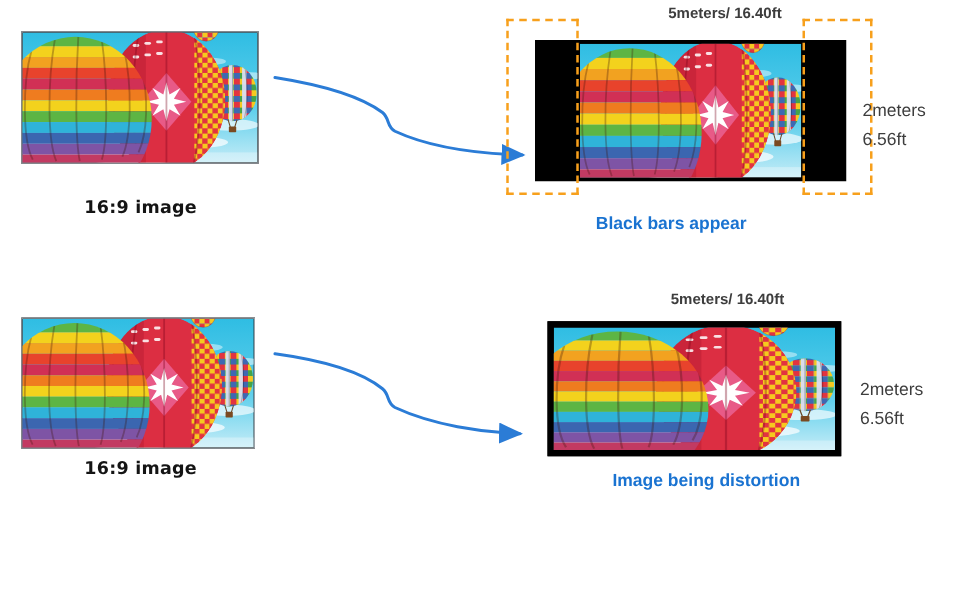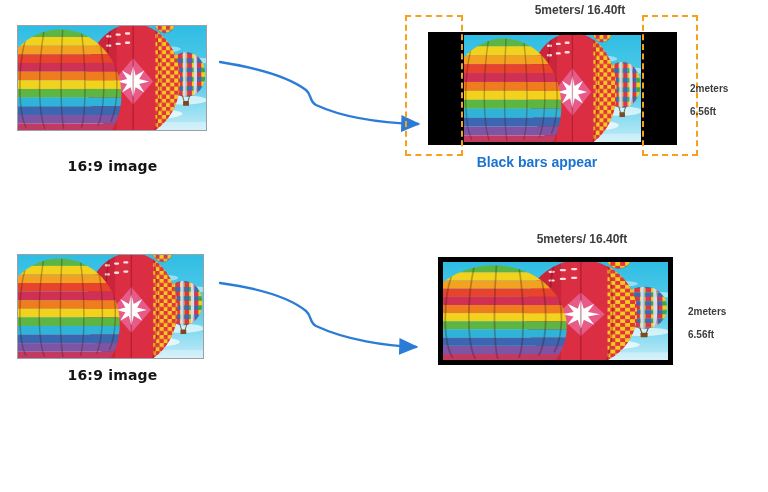--- a/index.html
+++ b/index.html
@@ -14,21 +14,21 @@
   .src-frame svg{display:block;width:100%;height:100%;}
   .src-label{
     font-family:"DejaVu Sans",sans-serif;font-weight:700;font-size:14px;
     color:var(--label_black,#141414);text-align:center;letter-spacing:.2px;
   }
   .dim-label{
     font-size:12px;font-weight:600;color:var(--dimension_text,#3d3d3d);
     text-align:center;white-space:nowrap;
   }
   .dim-label-v{
-    font-size:10px;font-weight:700;color:var(--dimension_text,#3d3d3d);
+    font-size:14px;font-weight:400;color:var(--dimension_text,#3d3d3d);
     line-height:23px;white-space:nowrap;text-align:left;
   }
   .caption{
     font-size:14px;font-weight:600;color:var(--caption_blue,#1a73d1);
     text-align:center;white-space:nowrap;
   }
   .screen-letterbox{
     background:var(--screen_black,#000);
     display:flex;align-items:center;justify-content:center;
   }
@@ -163,21 +163,21 @@
   </div>
 
   <div class="abs dashed-box" style="left:405px;top:15px;width:58px;height:141px;"></div>
   <div class="abs dashed-box" style="left:642px;top:15px;width:56px;height:141px;"></div>
 
   <div class="abs dim-label-v" style="left:690px;top:77px;">
     <span style="display:block;">2meters</span>
     <span style="display:block;">6.56ft</span>
   </div>
 
-  <div class="abs caption" style="left:437px;top:154px;width:200px;">Black bars appear</div>
+  <div class="abs caption" style="left:437px;top:170px;width:200px;">Black bars appear</div>
 
   <div class="abs src-frame" style="left:17px;top:254px;width:187px;height:105px;">
     <svg viewBox="0 0 320 180" preserveAspectRatio="none">
         <use href="#balloon-scene"></use>
       </svg>
   </div>
   <div class="abs src-label" style="left:20px;top:367px;width:185px;">16:9 image</div>
 
   <svg class="abs flow-arrow" style="left:214px;top:276px;" width="214" height="80" viewBox="0 0 214 80">
     <path class="arrow-line" d="M6,7 C50,13 76,22 92,35 C98,40 95,46 102,50 C132,64 172,70 202,71" fill="none" stroke="#2b7cd6" stroke-width="2.4" stroke-linecap="round" marker-end="url(#arrowhead)"></path>
@@ -189,14 +189,15 @@
     <svg viewBox="0 0 320 180" preserveAspectRatio="none">
         <use href="#balloon-scene"></use>
       </svg>
   </div>
 
   <div class="abs dim-label-v" style="left:688px;top:300px;">
     <span style="display:block;">2meters</span>
     <span style="display:block;">6.56ft</span>
   </div>
 
+  <div class="abs caption" style="left:465px;top:376px;width:200px;">Image being distortion</div>
 
 </div>
 
 </body></html>

